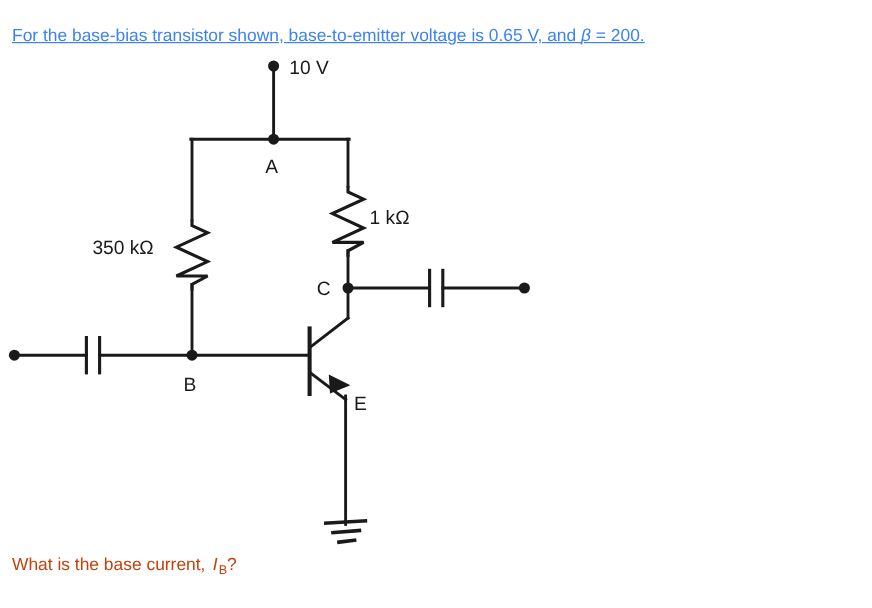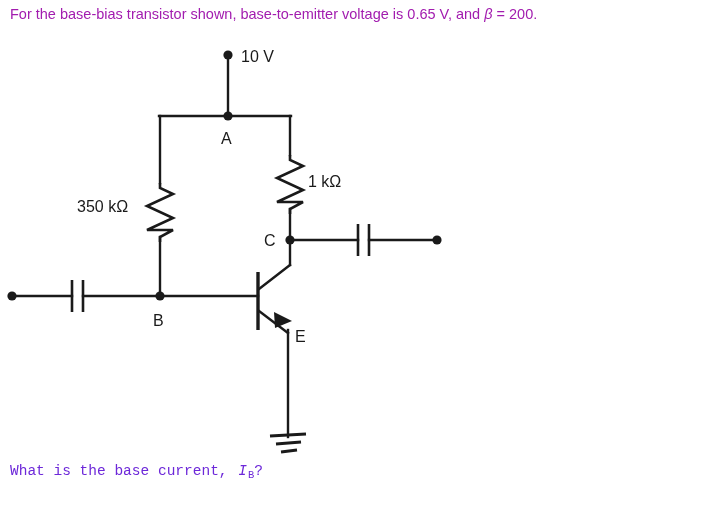--- a/index.html
+++ b/index.html
@@ -11,39 +11,39 @@
     width: 727px;
     height: 507px;
     position: relative;
     font-family: "Liberation Sans", sans-serif;
     color: #1a1a1a;
     overflow: hidden;
   }
   #question-header {
     position: absolute;
     left: 10px;
-    top: 4px;
+    top: 20px;
     width: 710px;
     font-size: 14.5px;
     line-height: 20px;
     white-space: nowrap;
-    color: #a21caf;
+    color: #3b82f6;
+    text-decoration: underline;
   }
   #question-header .ital {
     font-style: italic;
   }
   #question-footer {
     position: absolute;
     left: 10px;
     top: 461px;
     font-size: 14.5px;
     line-height: 20px;
-    color: #6d28d9;
+    color: #c2410c;
     white-space: nowrap;
-    font-family: Liberation Mono, monospace;
   }
   #question-footer .ital {
     font-style: italic;
     padding-left: 2px;
   }
   #question-footer .sub {
     font-size: 10.5px;
     vertical-align: -3px;
     padding-left: 1px;
   }

